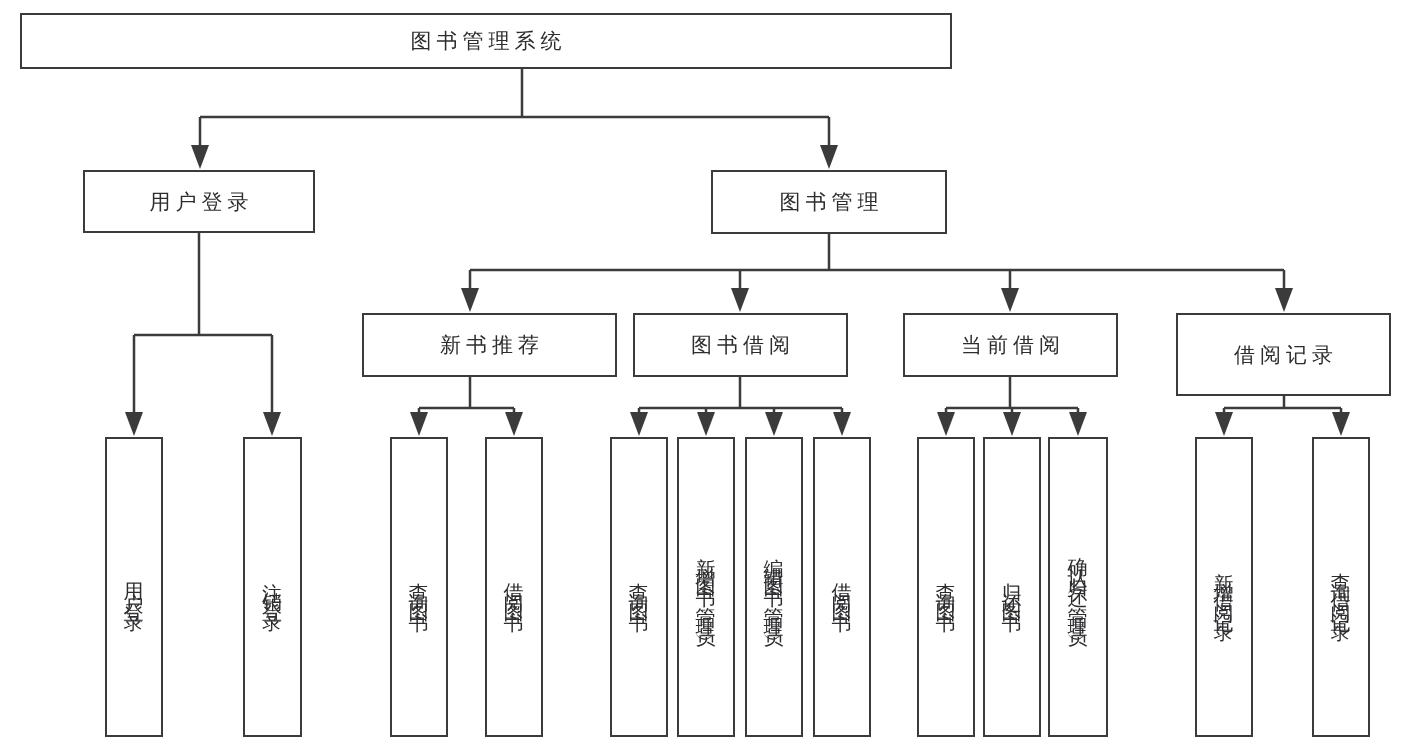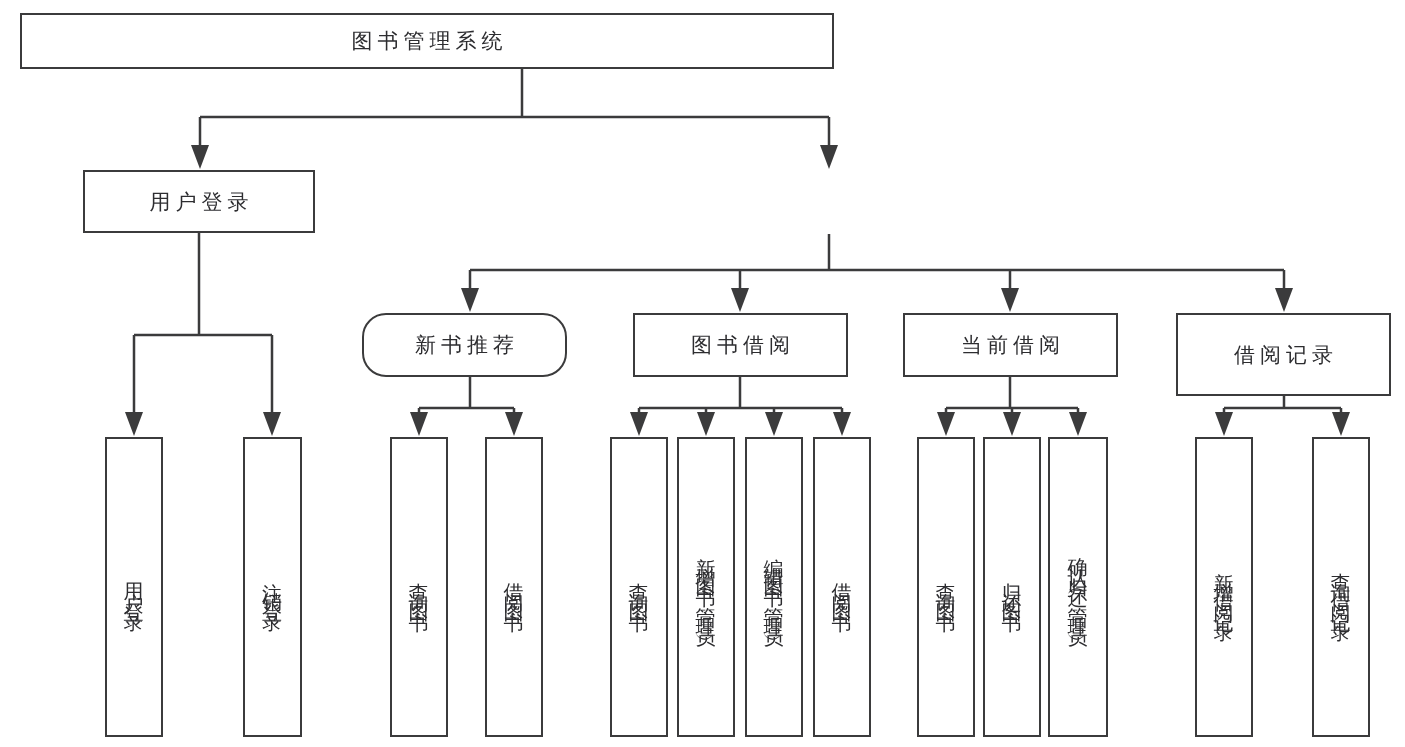--- a/index.html
+++ b/index.html
@@ -90,25 +90,26 @@
       <polygon points="1003,412 1021,412 1012,436"></polygon>
       <polygon points="1069,412 1087,412 1078,436"></polygon>
     </g>
     <g>
       <path d="M1284 377 V409 M1224 408 H1341 M1224 408 V416 M1341 408 V416"></path>
       <polygon points="1215,412 1233,412 1224,436"></polygon>
       <polygon points="1332,412 1350,412 1341,436"></polygon>
     </g>
   </svg>
 
-  <div class="node hbox" style="left:20px;top:13px;width:814px;height:56px;">图书管理系统</div>
+  <div class="node hbox" style="left:20px;top:13px;width:932px;height:56px;">图书管理系统</div>
 
   <div class="node hbox" style="left:83px;top:170px;width:232px;height:63px;">用户登录</div>
+  <div class="node hbox" style="left:711px;top:170px;width:236px;height:64px;">图书管理</div>
 
-  <div class="node hbox" style="left:362px;top:313px;width:205px;height:64px;border-radius:24px;">新书推荐</div>
+  <div class="node hbox" style="left:362px;top:313px;width:255px;height:64px;">新书推荐</div>
   <div class="node hbox" style="left:633px;top:313px;width:215px;height:64px;">图书借阅</div>
   <div class="node hbox" style="left:903px;top:313px;width:215px;height:64px;">当前借阅</div>
   <div class="node hbox" style="left:1176px;top:313px;width:215px;height:83px;">借阅记录</div>
 
   <div class="node vbox" style="left:105px;top:437px;width:58px;height:300px;">用户登录</div>
   <div class="node vbox" style="left:243px;top:437px;width:59px;height:300px;">注销登录</div>
 
   <div class="node vbox" style="left:390px;top:437px;width:58px;height:300px;">查询图书</div>
   <div class="node vbox" style="left:485px;top:437px;width:58px;height:300px;">借阅图书</div>
 

